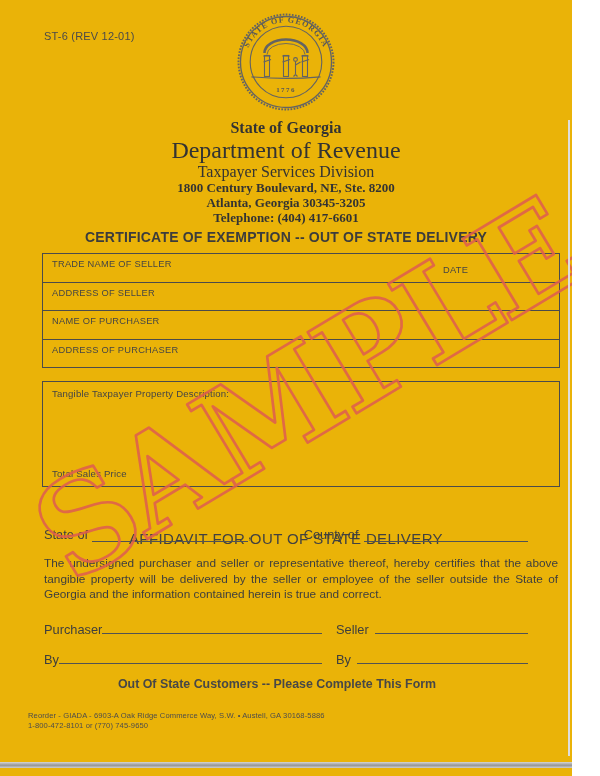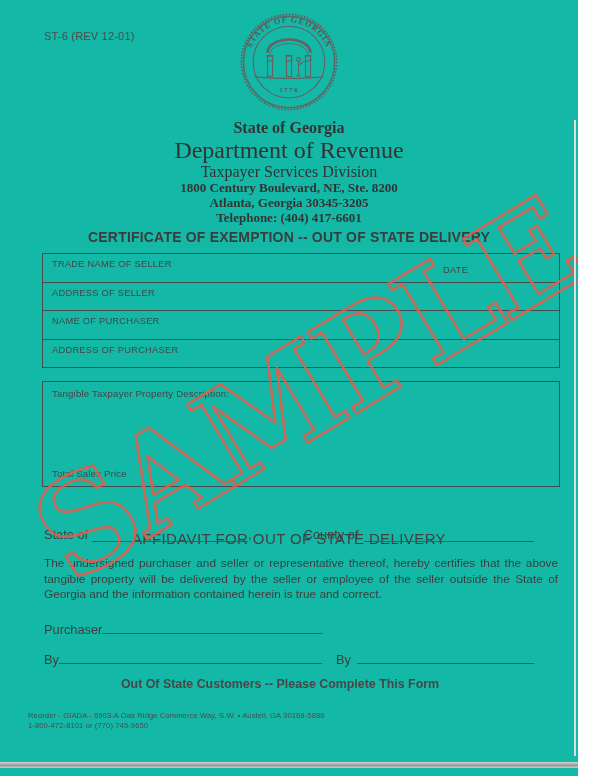--- a/index.html
+++ b/index.html
@@ -1,18 +1,18 @@
 <!DOCTYPE html>
 <html><head>
 <meta charset="utf-8">
 <style>
   html,body { margin:0; padding:0; background:#ffffff; }
   .page {
-    position:relative; width:572px; height:776px; background:#14b8a6;
-    font-family:"Liberation Sans", sans-serif; color:#3f3f3f; overflow:hidden;padding-left:6px;
+    position:relative; width:572px; height:776px; background:#eab308;
+    font-family:"Liberation Sans", sans-serif; color:#3f3f3f; overflow:hidden;
   }
 
   
   .form-number { position:absolute; left:44px; top:30px; font-size:11px; color:#4a4a4a; letter-spacing:.2px; }
   .seal { position:absolute; left:50%; top:12px; transform:translateX(-50%); width:100px; height:100px; }
   .seal-ring-text { font-family:"Liberation Serif", serif; font-size:8.1px; font-weight:700;
                     letter-spacing:1.05px; fill:#575757; text-anchor:middle; }
   .seal-year { font-family:"Liberation Serif", serif; font-size:7px; font-weight:700;
                letter-spacing:1.4px; fill:#575757; text-anchor:middle; }
 
@@ -165,20 +165,24 @@
     <span class="underline u-county"></span>
   </div>
 
   <div class="certify">The undersigned purchaser and seller or representative thereof, hereby certifies that the above tangible property will be delivered by the seller or employee of the seller outside the State of Georgia and the information contained herein is true and correct.</div>
 
   <div class="sig-row r1">
     <div class="sig-half-left">
       <span>Purchaser</span>
       <span class="sig-line"></span>
     </div>
+    <div class="sig-half-right">
+      <span>Seller</span>
+      <span class="sig-line"></span>
+    </div>
   </div>
 
   <div class="sig-row r2">
     <div class="sig-half-left">
       <span>By</span>
       <span class="sig-line"></span>
     </div>
     <div class="sig-half-right">
       <span>By</span>
       <span class="sig-line"></span>

